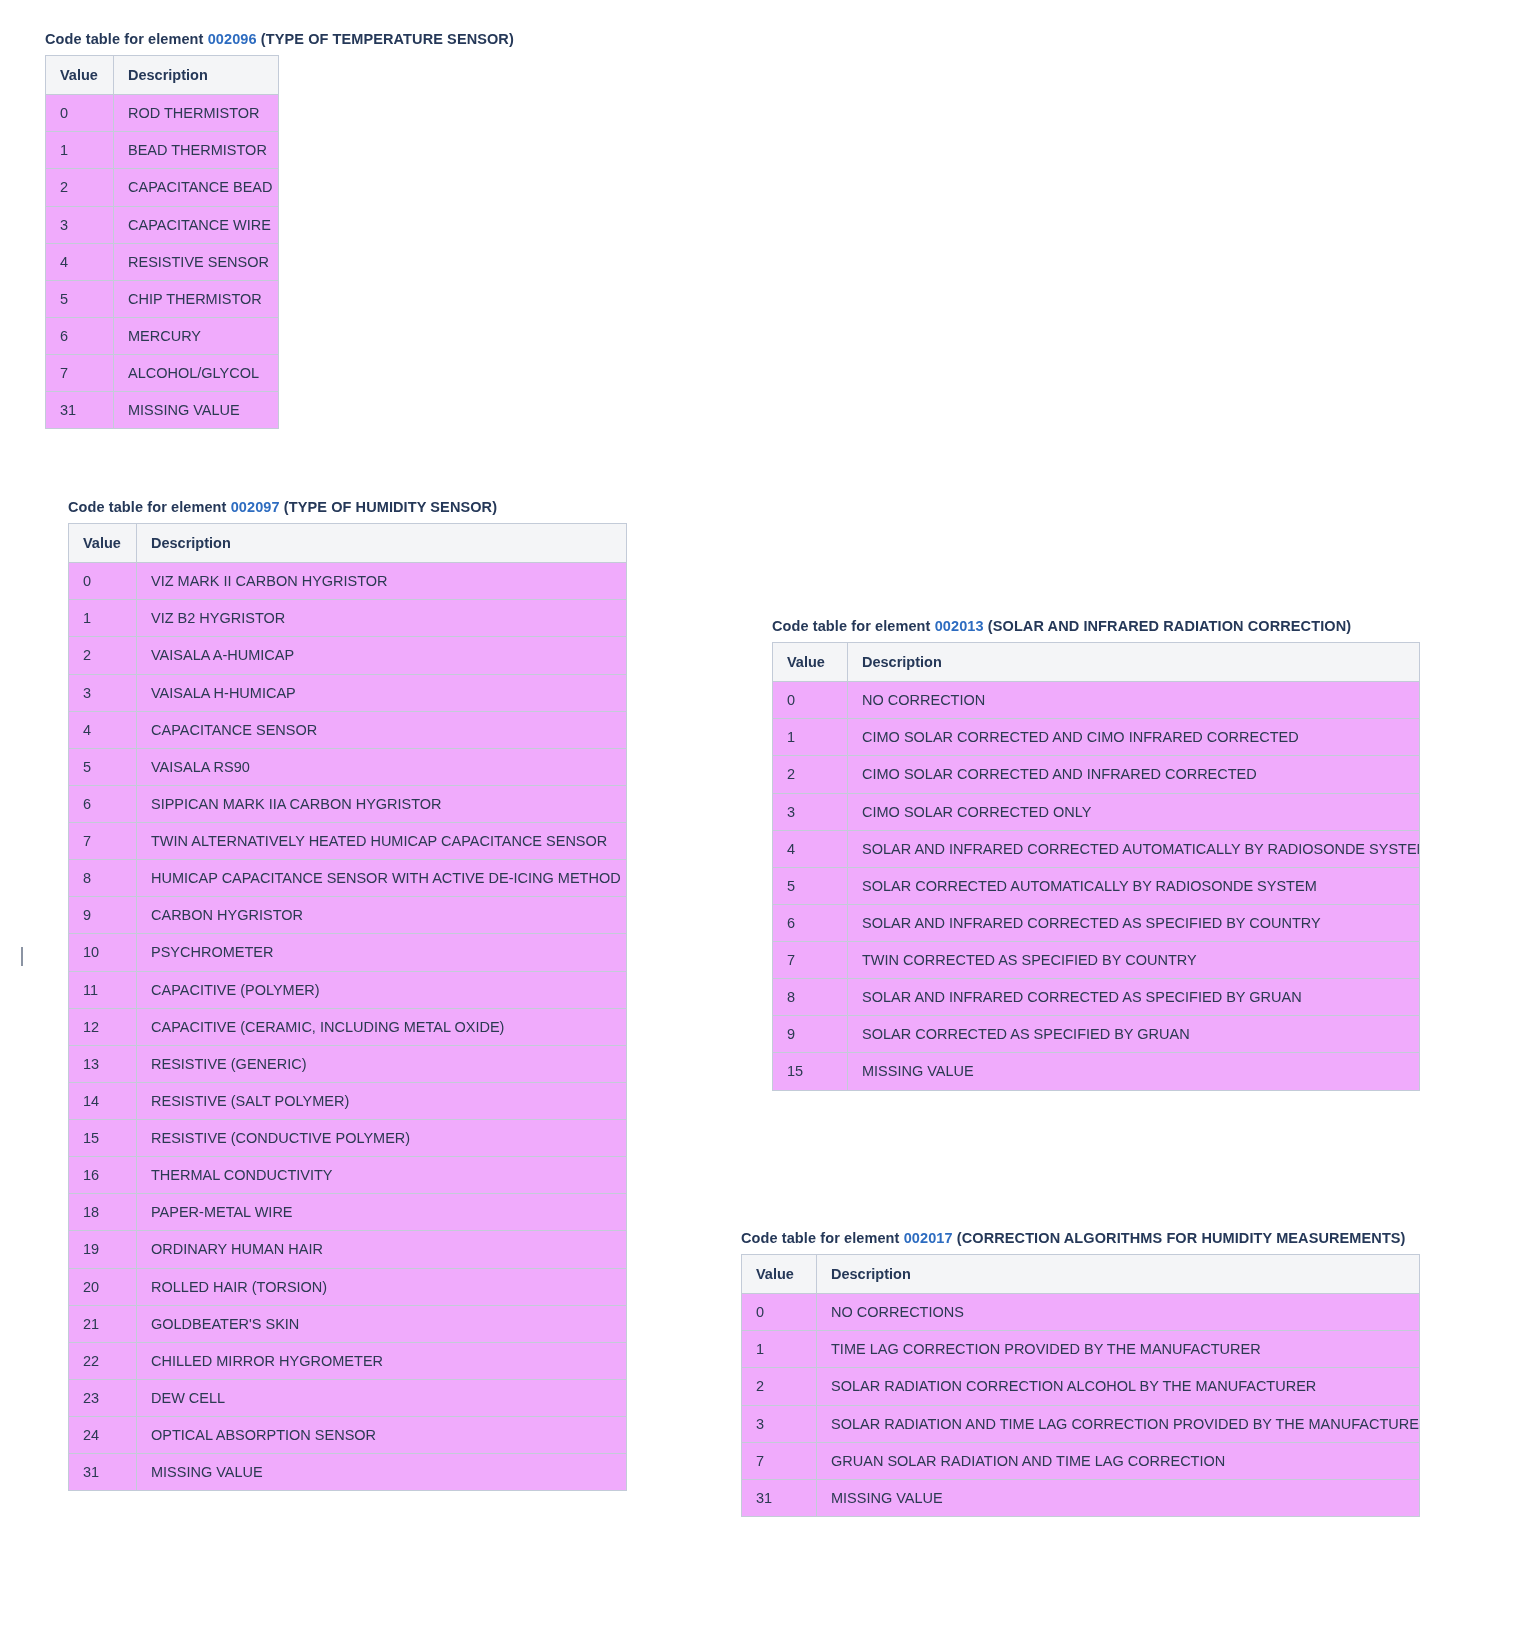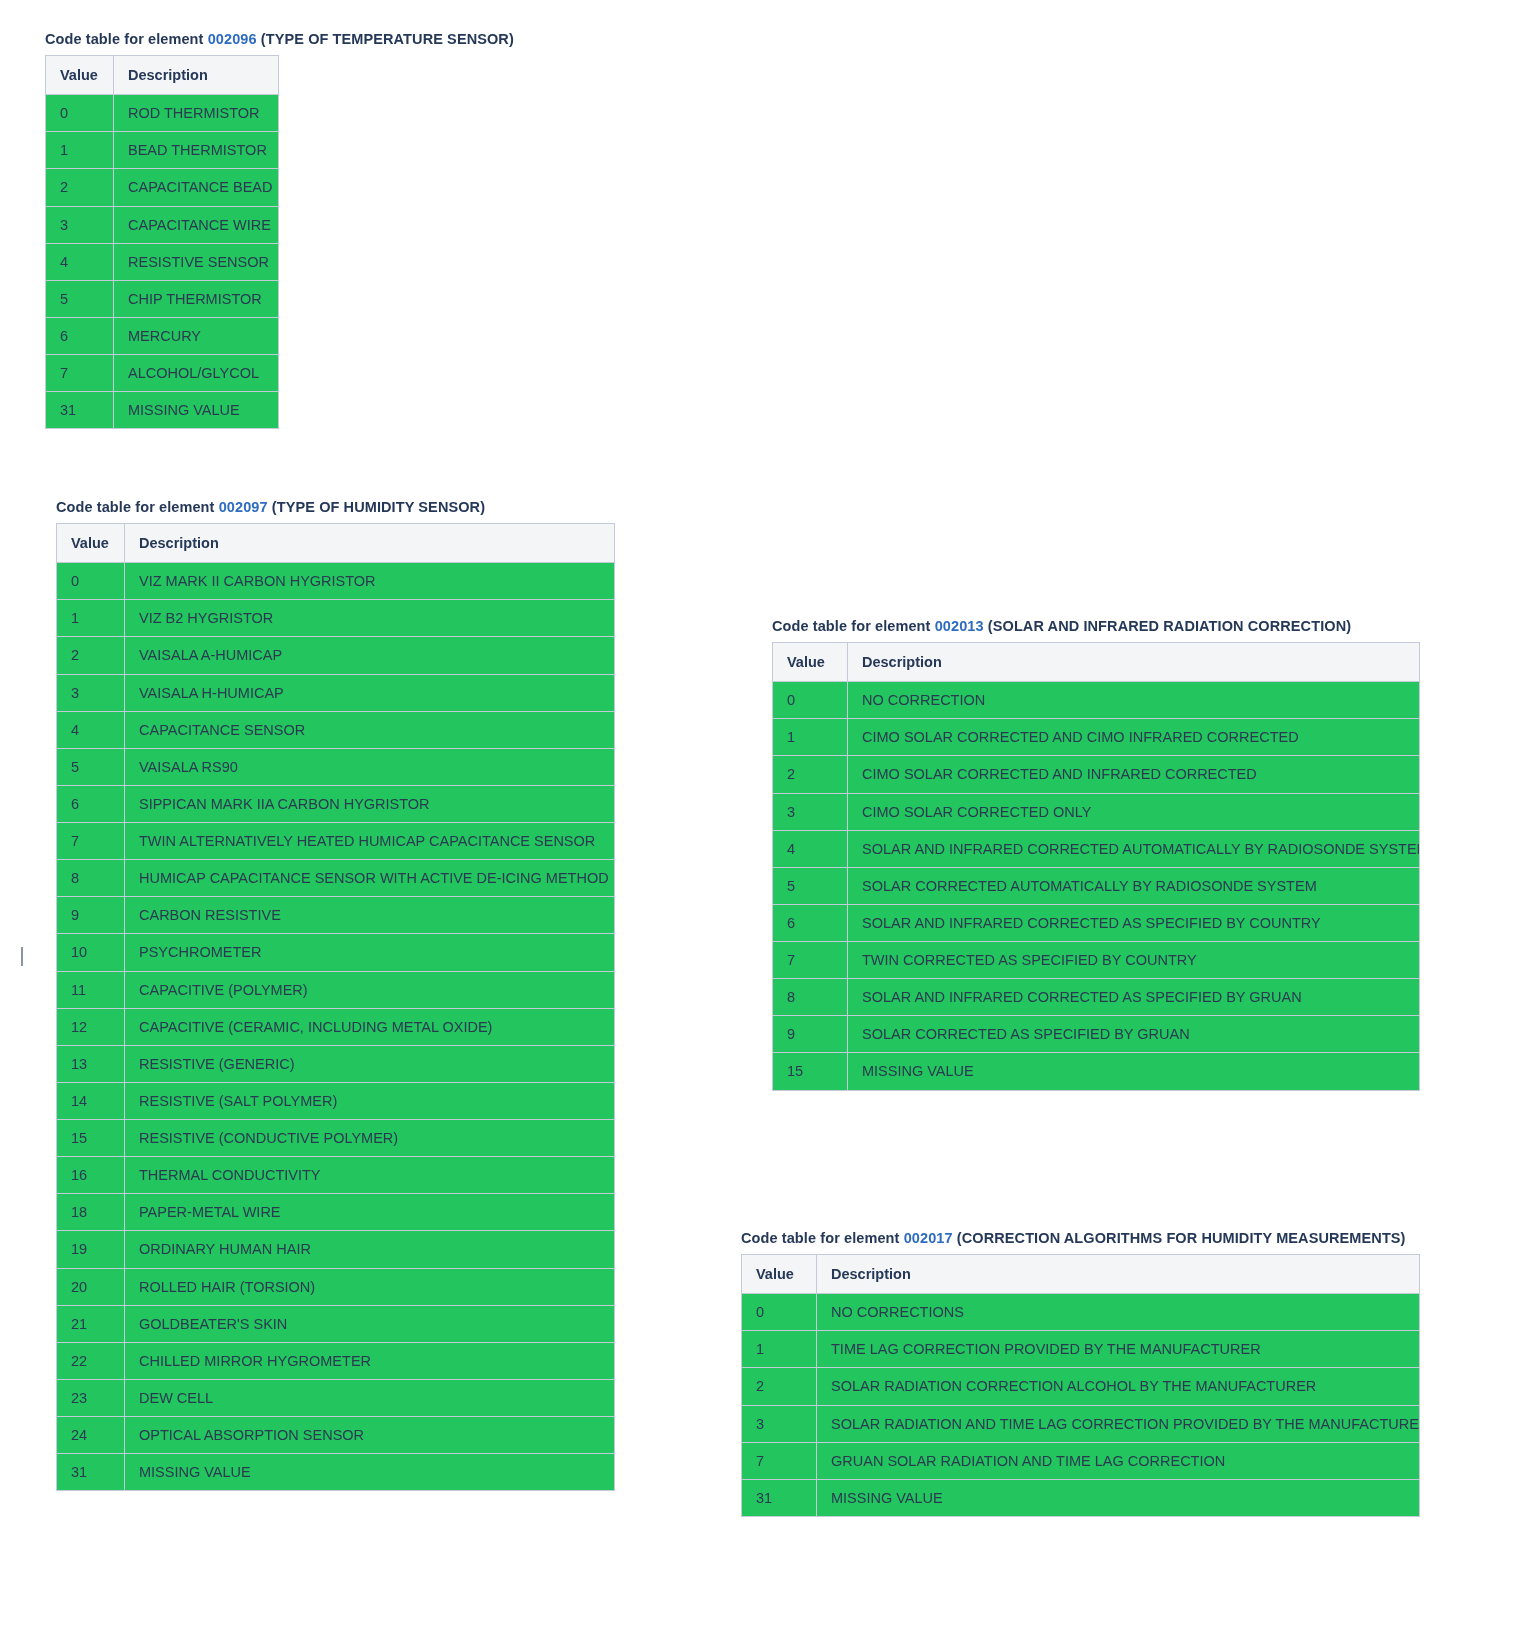--- a/index.html
+++ b/index.html
@@ -39,21 +39,21 @@
     color: #2d6cc0;
     font-weight: bold;
   }
   .ct-title .lead,
   .ct-title .tail {
     color: #253858;
   }
 
   table.codetable {
     border-collapse: collapse;
-    background: #22c55e;
+    background: #f0abfc;
     table-layout: fixed;
     padding-left: 26px;
   }
   table.codetable th,
   table.codetable td {
     border: 1px solid #c3cbd8;
     text-align: left;
     vertical-align: middle;
     font-size: 14.5px;
     color: #2b3a52;
@@ -72,21 +72,21 @@
   table.codetable td.val {
     font-weight: normal;
   }
 
   
   #table-002096-block { left: 45px; top: 31px; }
   #table-002096 { width: 233px; }
   #table-002096 col.c-val { width: 68px; }
   #table-002096 col.c-desc { width: 165px; }
 
-  #table-002097-block { left: 56px; top: 499px; }
+  #table-002097-block { left: 68px; top: 499px; }
   #table-002097 { width: 558px; }
   #table-002097 col.c-val { width: 68px; }
   #table-002097 col.c-desc { width: 490px; }
 
   #table-002013-block { left: 772px; top: 618px; }
   #table-002013 { width: 647px; }
   #table-002013 col.c-val { width: 75px; }
   #table-002013 col.c-desc { width: 572px; }
 
   #table-002017-block { left: 741px; top: 1230px; }
@@ -215,21 +215,21 @@
         <tr>
             <td class="val">7</td>
             <td>TWIN ALTERNATIVELY HEATED HUMICAP CAPACITANCE SENSOR</td>
           </tr>
         <tr>
             <td class="val">8</td>
             <td>HUMICAP CAPACITANCE SENSOR WITH ACTIVE DE-ICING METHOD</td>
           </tr>
         <tr>
             <td class="val">9</td>
-            <td>CARBON RESISTIVE</td>
+            <td>CARBON HYGRISTOR</td>
           </tr>
         <tr>
             <td class="val">10</td>
             <td>PSYCHROMETER</td>
           </tr>
         <tr>
             <td class="val">11</td>
             <td>CAPACITIVE (POLYMER)</td>
           </tr>
         <tr>

